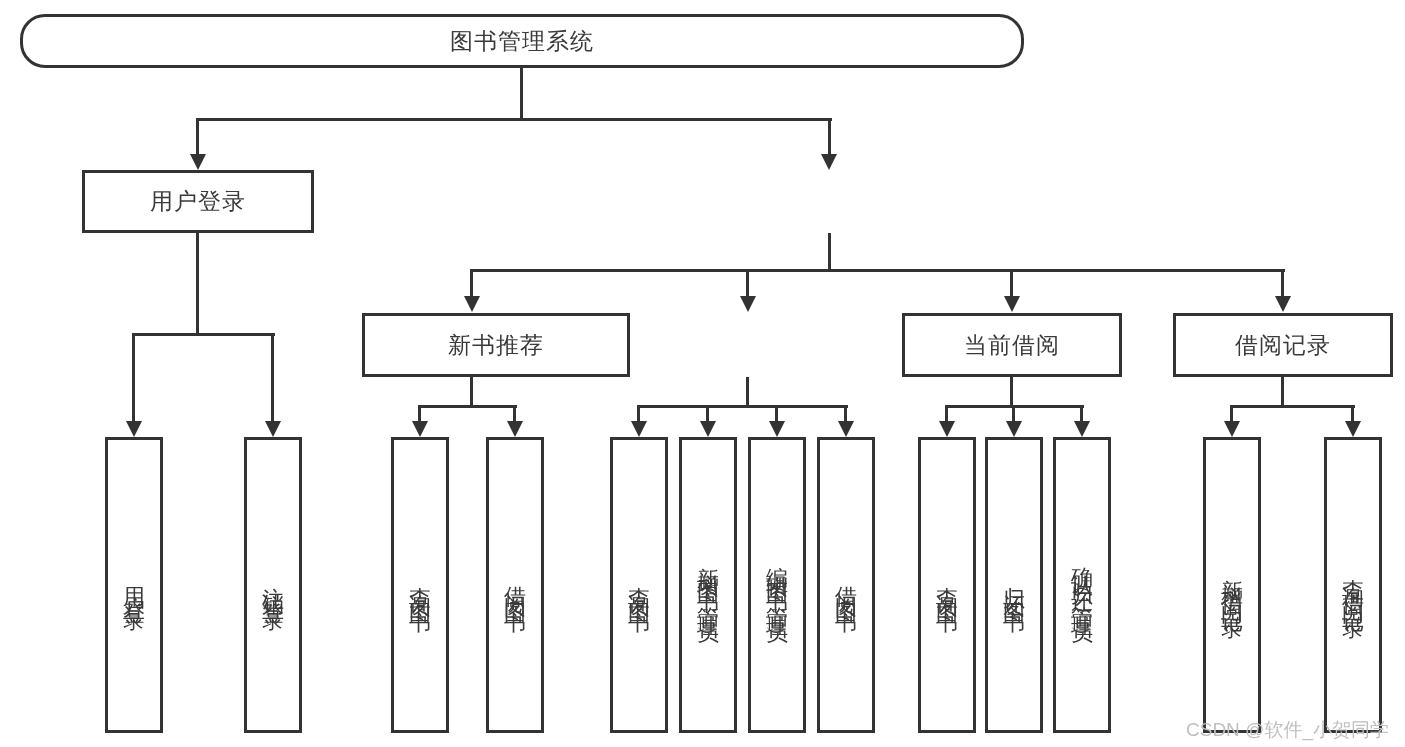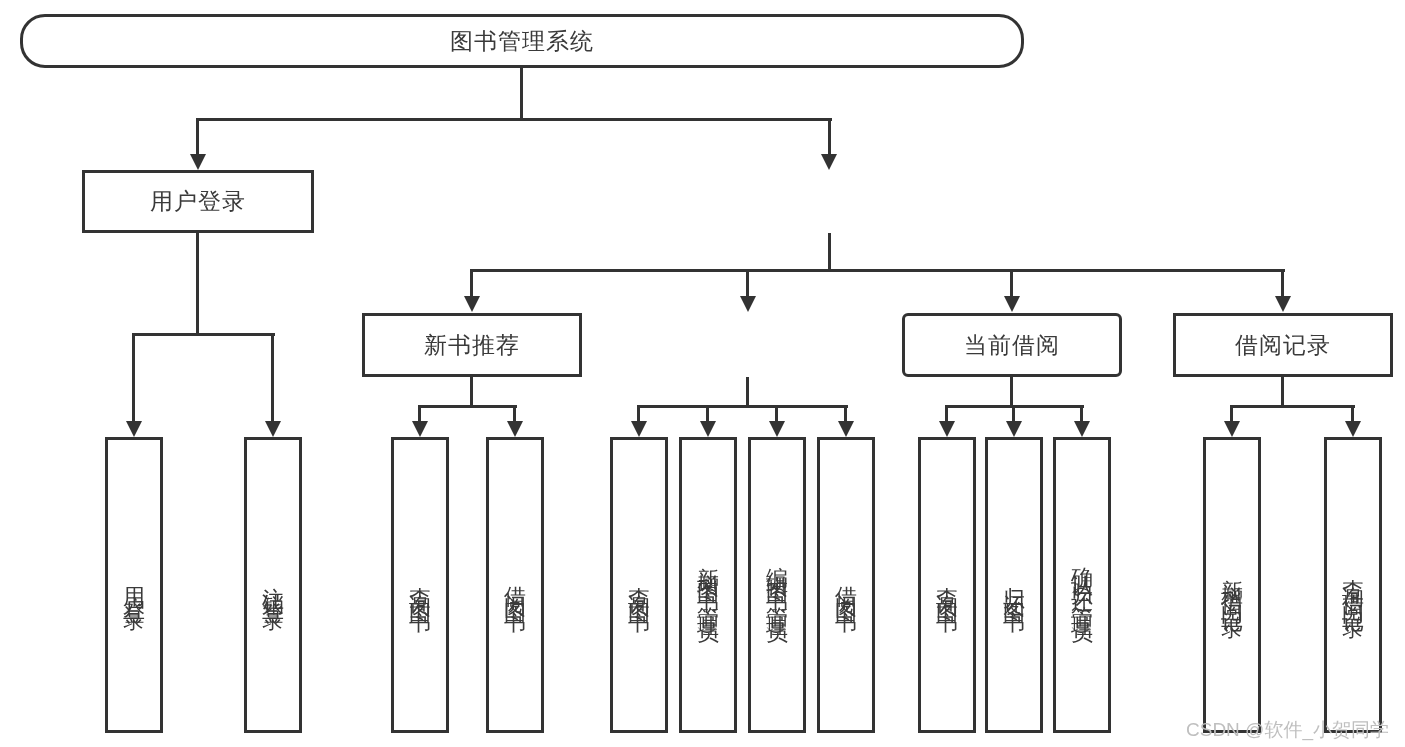--- a/index.html
+++ b/index.html
@@ -113,22 +113,22 @@
   <div class="hl" style="left:1230px; top:405px; width:125px;"></div>
   <div class="vl" style="left:1230px; top:408px; height:14px;"></div>
   <div class="vl" style="left:1351px; top:408px; height:14px;"></div>
   <div class="arr" style="left:1224px; top:421px;"></div>
   <div class="arr" style="left:1345px; top:421px;"></div>
 
   <div class="node h" style="left:20px; top:14px; width:1004px; height:54px;border-radius:25px;">图书管理系统</div>
 
   <div class="node h" style="left:82px; top:170px; width:232px; height:63px;">用户登录</div>
 
-  <div class="node h" style="left:362px; top:313px; width:220px; height:64px;">新书推荐</div>
-  <div class="node h" style="left:902px; top:313px; width:220px; height:64px;border-radius:6px;">当前借阅</div>
+  <div class="node h" style="left:362px; top:313px; width:268px; height:64px;">新书推荐</div>
+  <div class="node h" style="left:902px; top:313px; width:220px; height:64px;">当前借阅</div>
   <div class="node h" style="left:1173px; top:313px; width:220px; height:64px;">借阅记录</div>
 
   <div class="node v" style="left:105px;">
     <span>用户登录</span>
     </div>
   <div class="node v" style="left:244px;">
     <span>注销登录</span>
     </div>
 
   <div class="node v" style="left:391px;">

